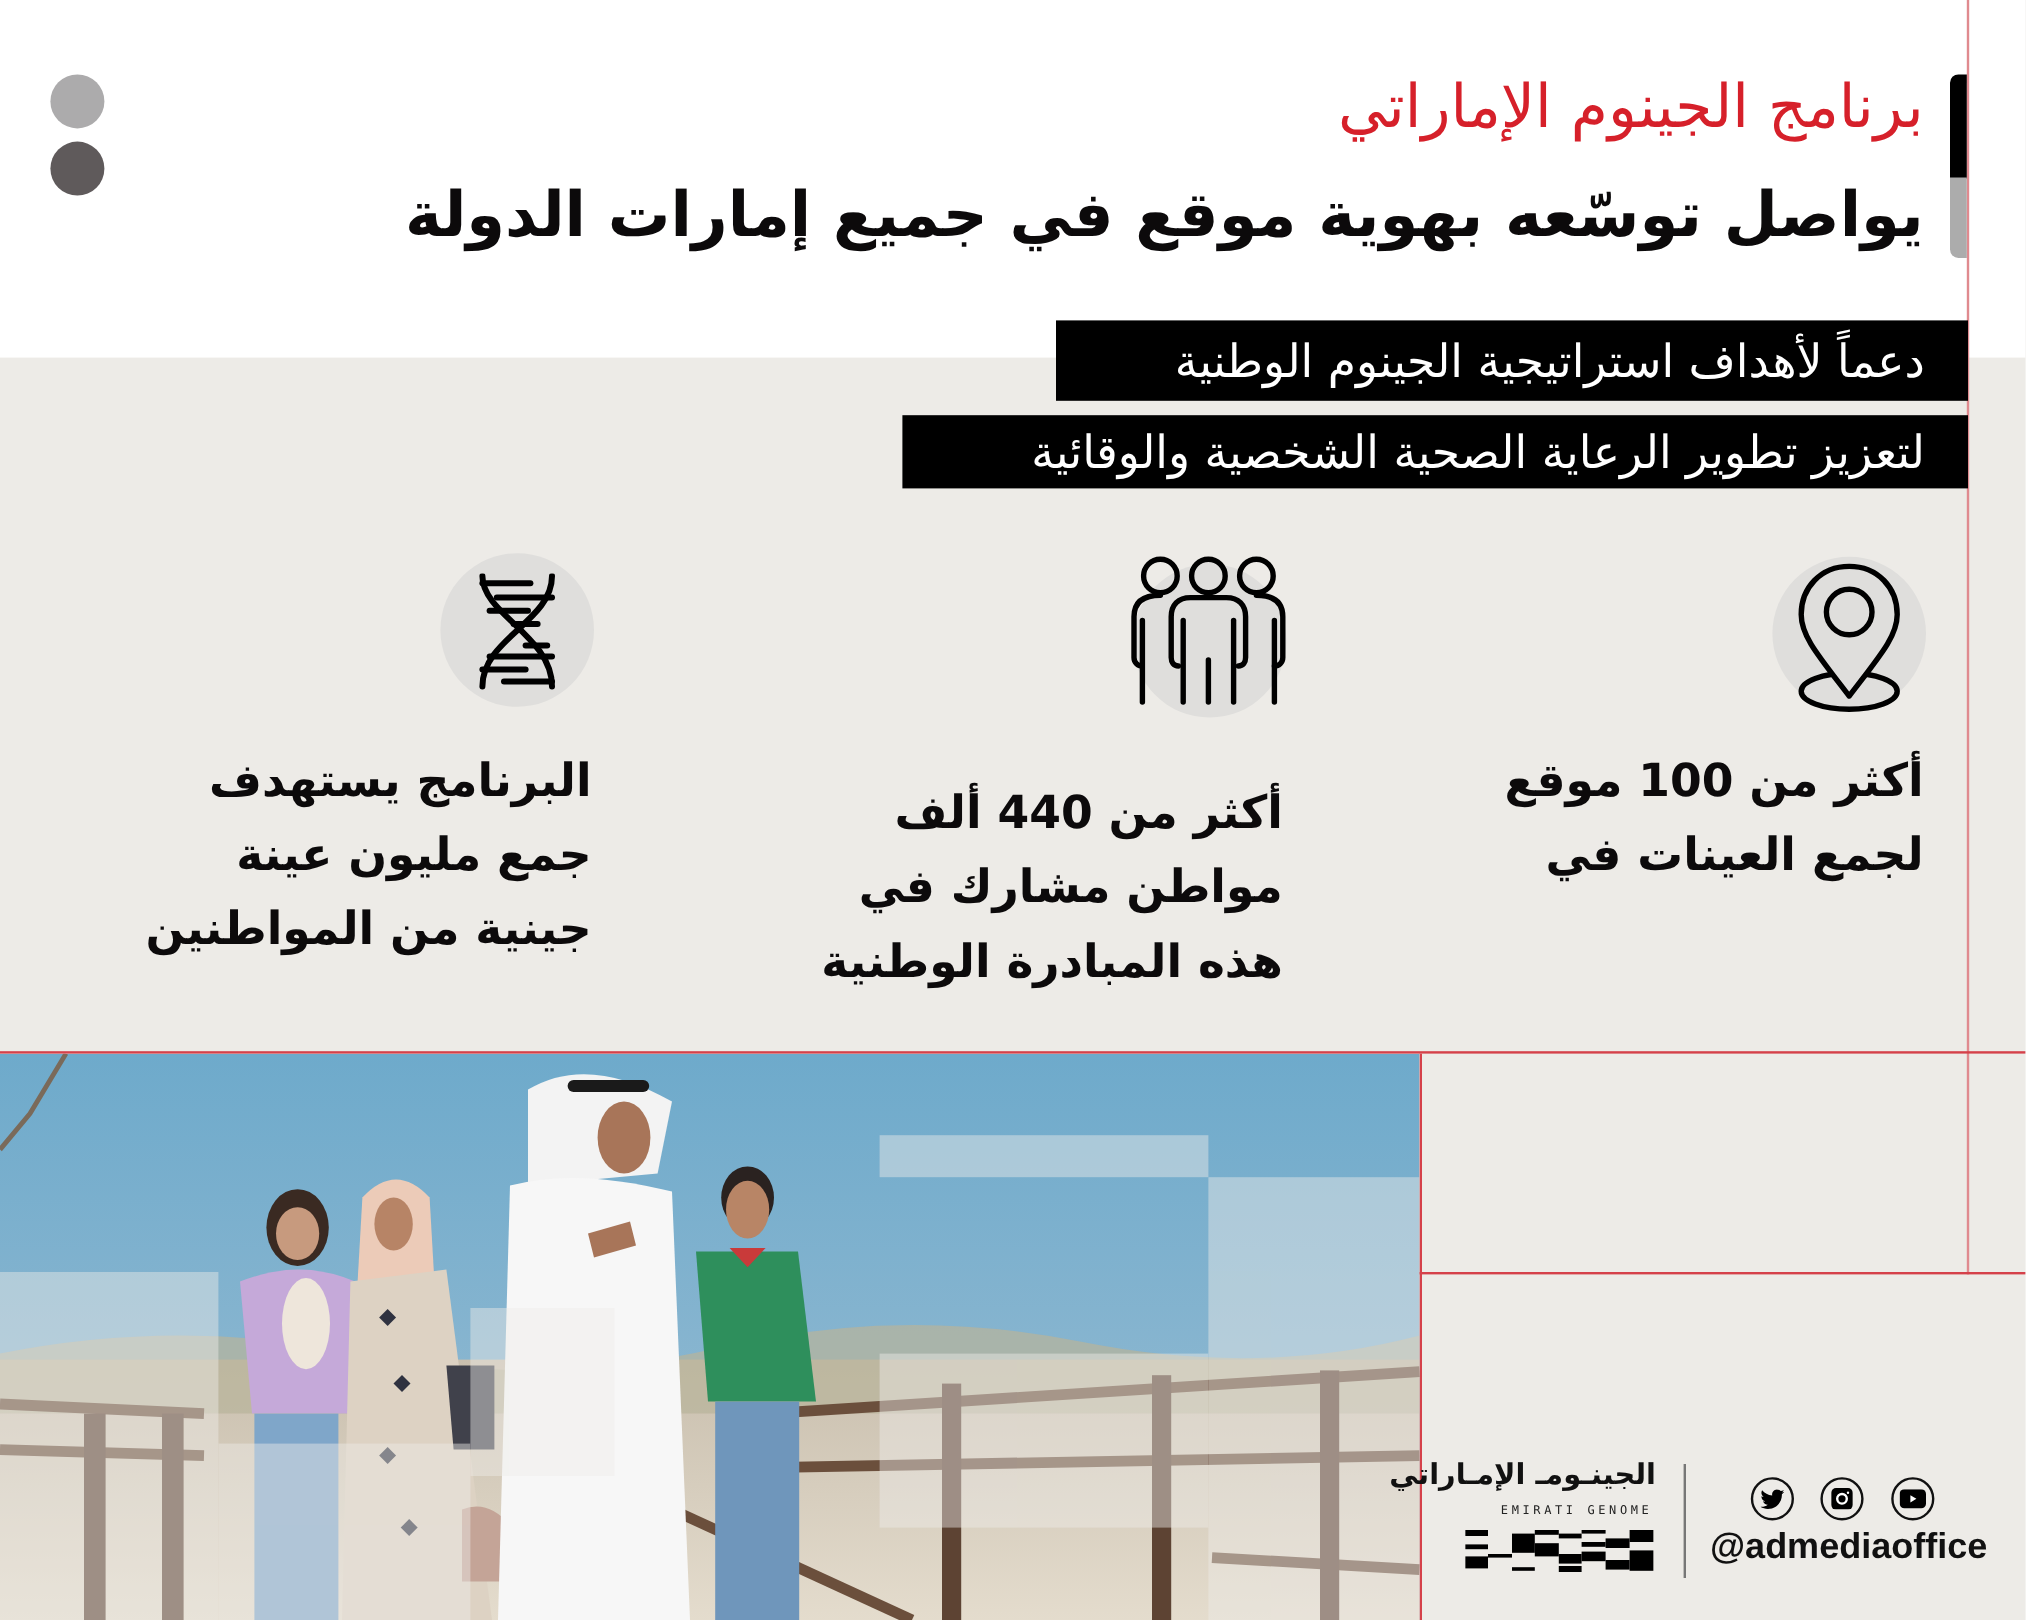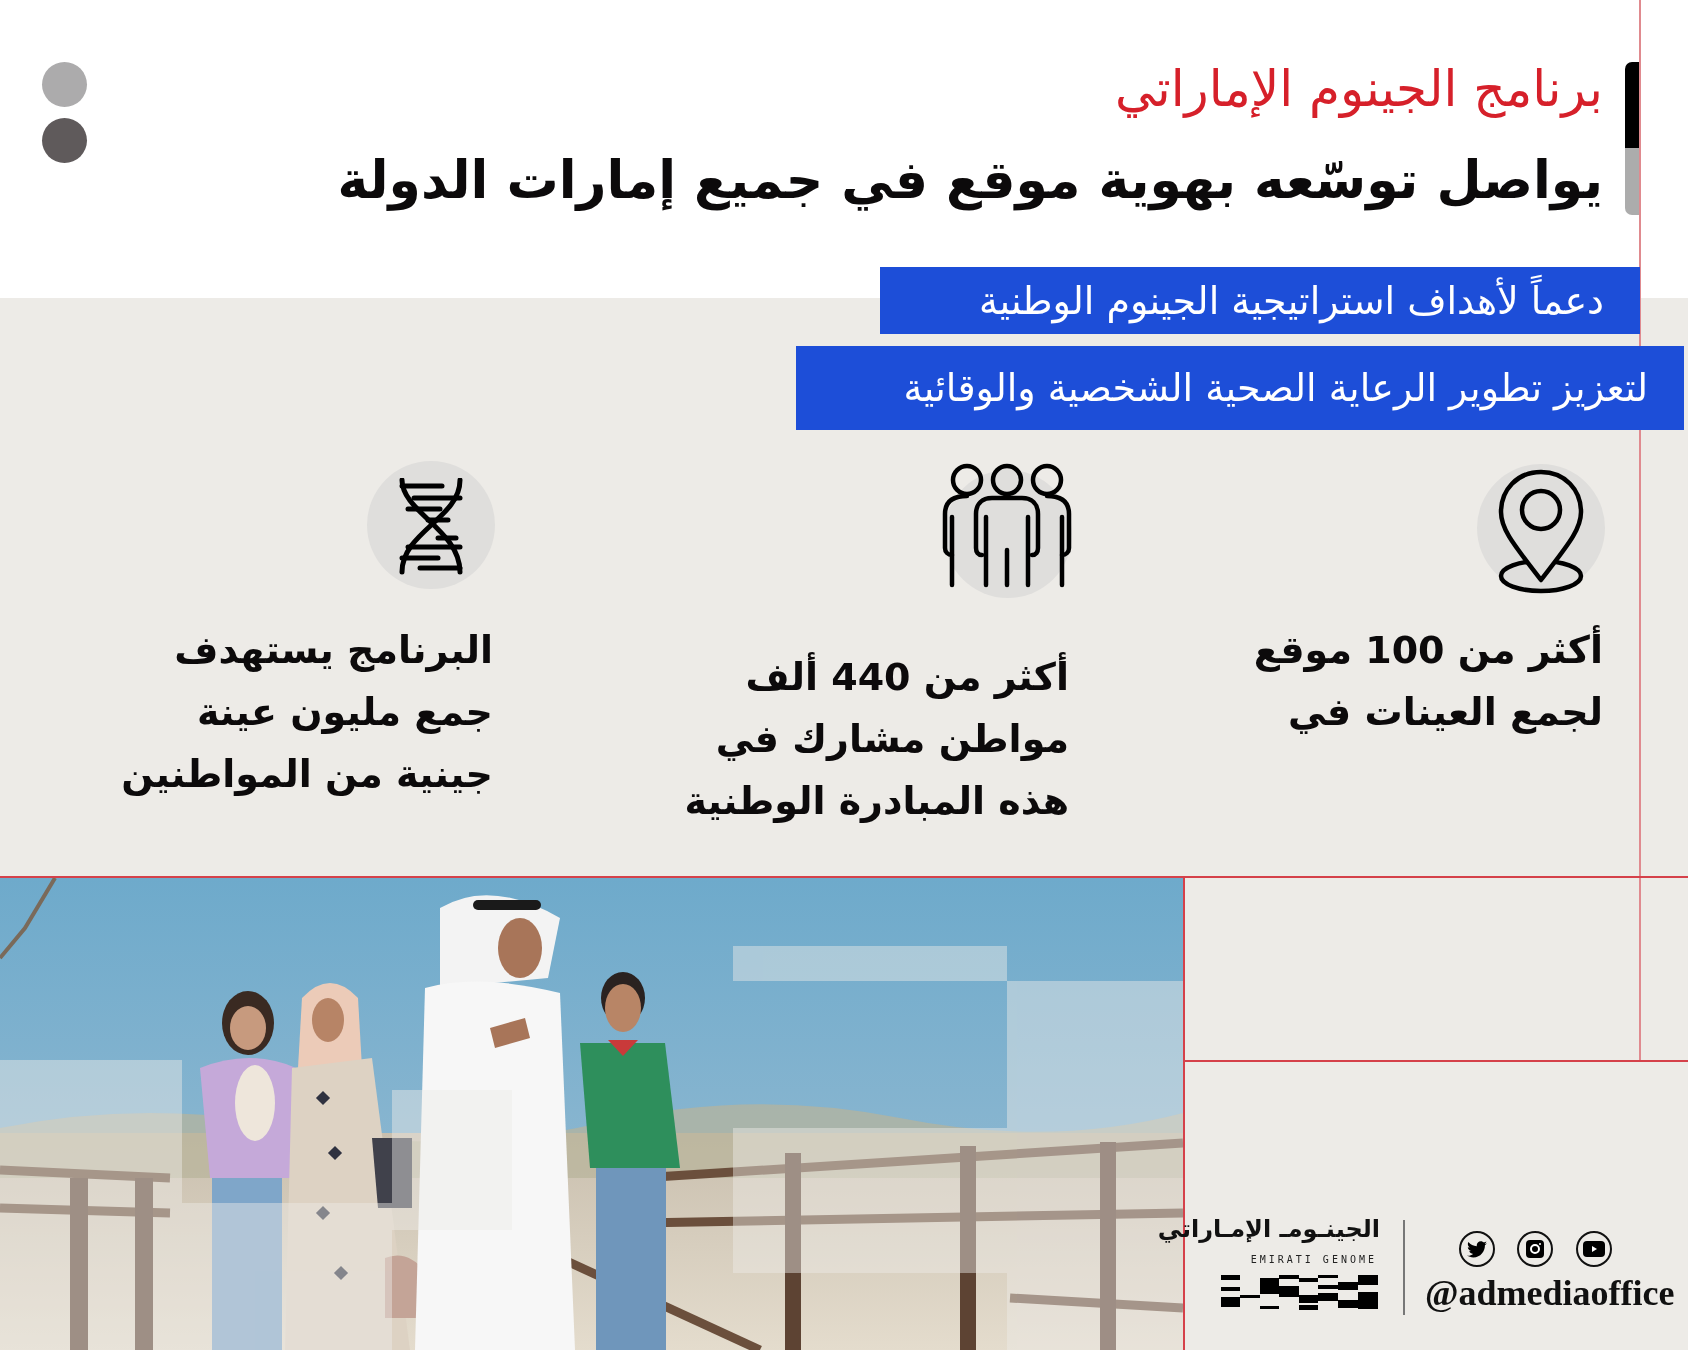--- a/index.html
+++ b/index.html
@@ -7,34 +7,34 @@
   .abs { position:absolute; }
   .gray-bg { left:0; top:298px; width:1688px; height:1052px; background:#edebe7; }
   .dot { border-radius:50%; width:45px; height:45px; left:42px; }
   .dot1 { top:62px; background:#acabac; }
   .dot2 { top:118px; background:#5f5a5b; }
   .vbar-black { left:1625px; top:62px; width:14px; height:87px; background:#000; border-radius:7px 0 0 0; }
   .vbar-gray { left:1625px; top:148px; width:14px; height:67px; background:#acacac; border-radius:0 0 0 7px; }
   .red-v { left:1639px; top:0; width:2px; height:1062px; background:#e08a8f; }
   .title { right:85px; top:56px; font-size:50px; font-weight:normal; color:#d6202a; direction:rtl; white-space:nowrap; line-height:66px; }
   .subtitle { right:85px; top:145px; font-size:52px; font-weight:bold; color:#0c0a0b; direction:rtl; white-space:nowrap; line-height:70px; }
-  .tagbox { background:#1d4ed8; color:#ffffff; direction:rtl; white-space:nowrap; font-size:38px; padding:0 36px 0 30px; box-sizing:border-box; display:flex; align-items:center; justify-content:flex-start; }
+  .tagbox { background:#000000; color:#ffffff; direction:rtl; white-space:nowrap; font-size:38px; padding:0 36px 0 30px; box-sizing:border-box; display:flex; align-items:center; justify-content:flex-start; }
   .tag1 { left:880px; top:267px; width:760px; height:67px; }
-  .tag2 { left:752px; top:346px; width:888px; height:84px;margin-left:44px; }
+  .tag2 { left:752px; top:346px; width:888px; height:61px; }
   .icon-circle { border-radius:50%; background:#dfdedc; width:128px; height:128px; }
   .stat { direction:rtl; text-align:right; font-size:38px; font-weight:bold; color:#0c0a0b; line-height:62px; white-space:nowrap; }
   .red-h1 { left:0; top:876px; width:1688px; height:2px; background:#d5414a; }
   .red-h2 { left:1183px; top:1060px; width:505px; height:2px; background:#d5414a; }
   .photo { left:0; top:878px; width:1183px; height:472px; overflow:hidden; border-right:2px solid #d5414a; }
   .photo svg { display:block; }
   .logo-ar { left:1215px; top:1215px; width:165px; text-align:right; direction:rtl; font-size:24px; font-weight:bold; color:#111; white-space:nowrap; }
   .logo-en { left:1215px; top:1254px; width:162px; text-align:right; font-family:"DejaVu Sans Mono", monospace; font-size:10px; letter-spacing:3px; color:#222; }
   .divider { left:1403px; top:1220px; width:2px; height:95px; background:#777; }
   .social { width:36px; height:36px; border:2px solid #111; border-radius:50%; box-sizing:border-box; display:flex; align-items:center; justify-content:center; }
-  .handle { left:1425px; top:1272px; width:218px; text-align:center; font-family:Liberation Serif, serif; font-weight:bold; font-size:36px; color:#111; }
+  .handle { left:1425px; top:1272px; width:218px; text-align:center; font-family:Liberation Sans, sans-serif; font-weight:bold; font-size:30px; color:#111; }
 </style>
 </head>
 <body>
 
 <div class="abs gray-bg"></div>
 
 <div class="abs dot dot1"></div>
 <div class="abs dot dot2"></div>
 
 <div class="abs red-v"></div>

